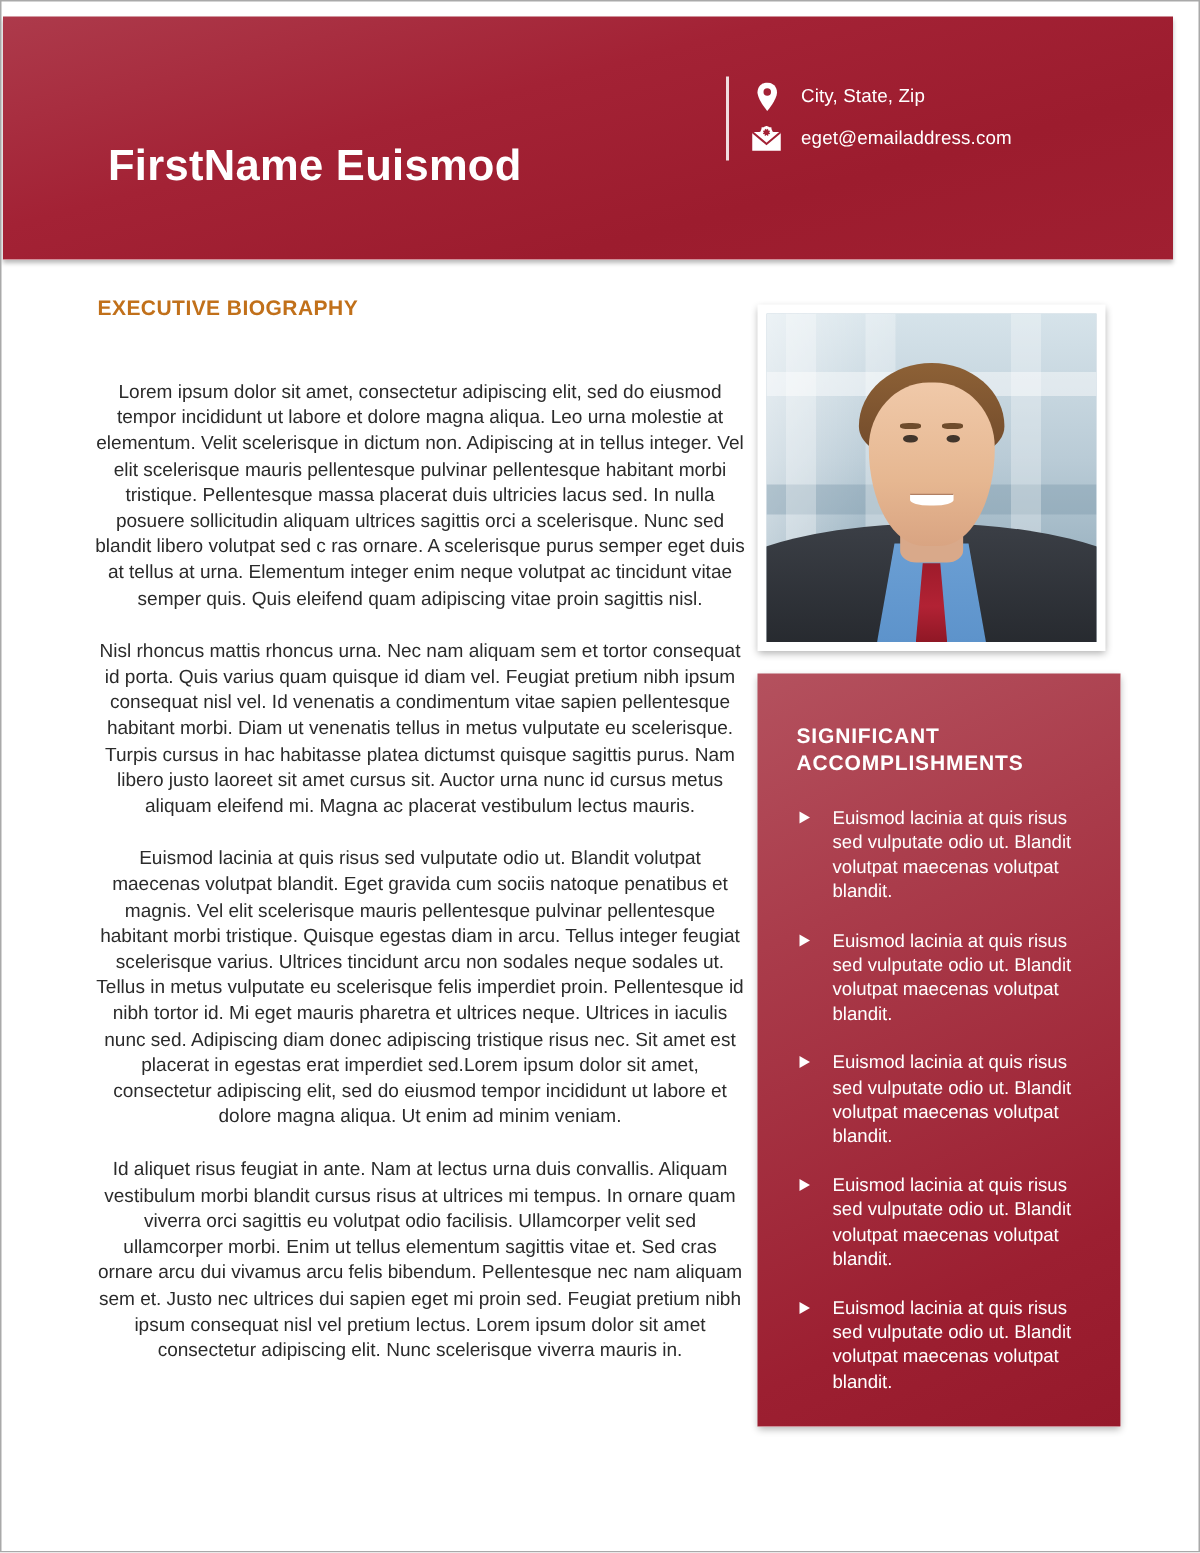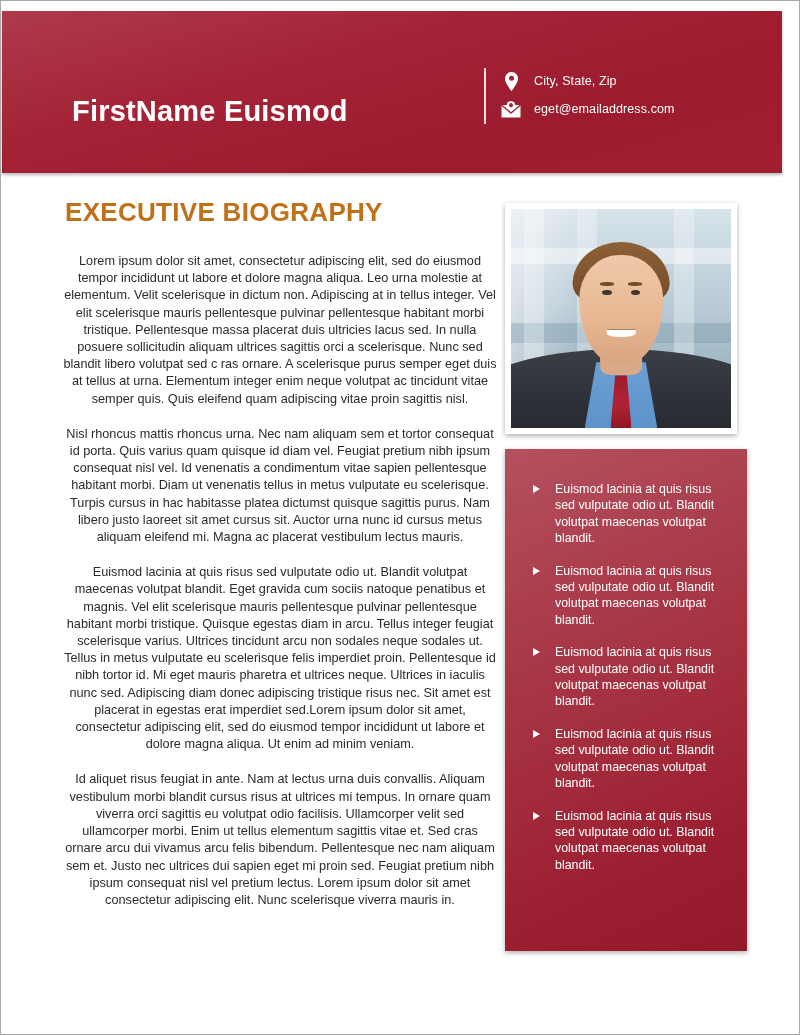--- a/index.html
+++ b/index.html
@@ -39,21 +39,21 @@
     font-size: 29px;
     font-weight: bold;
     color: #ffffff;
     letter-spacing: 0.2px;
     white-space: nowrap;
   }
 
   .contact-block {
     position: absolute;
     left: 482px;
-    top: 57px;
+    top: 40px;
     width: 280px;
     padding-left: 14px;
     border-left: 2px solid rgba(255,255,255,0.85);
     box-sizing: border-box;
   }
   .contact-row {
     display: flex;
     align-items: center;
     height: 26px;
     margin-bottom: 2px;
@@ -73,21 +73,21 @@
     color: #ffffff;
     letter-spacing: 0.1px;
     white-space: nowrap;
   }
 
   
   .section-title {
     position: absolute;
     left: 64px;
     top: 196px;
-    font-size: 26px;
+    font-size: 14px;
     font-weight: bold;
     color: #c1701a;
     letter-spacing: 0.3px;
   }
 
   .bio {
     position: absolute;
     left: 62px;
     top: 252px;
     width: 434px;
@@ -344,20 +344,21 @@
       <div class="ph-face"></div>
       <div class="ph-brow l"></div>
       <div class="ph-brow r"></div>
       <div class="ph-eye l"></div>
       <div class="ph-eye r"></div>
       <div class="ph-mouth"></div>
     </div>
   </div>
 
   <div class="accomplishments">
+    <div class="accomplishments-title">SIGNIFICANT ACCOMPLISHMENTS</div>
     <ul class="acc-list">
       <li class="acc-item">
         <span class="acc-bullet"></span>
         <span>Euismod lacinia at quis risus sed vulputate odio ut. Blandit volutpat maecenas volutpat blandit.</span>
       </li>
       <li class="acc-item">
         <span class="acc-bullet"></span>
         <span>Euismod lacinia at quis risus sed vulputate odio ut. Blandit volutpat maecenas volutpat blandit.</span>
       </li>
       <li class="acc-item">

